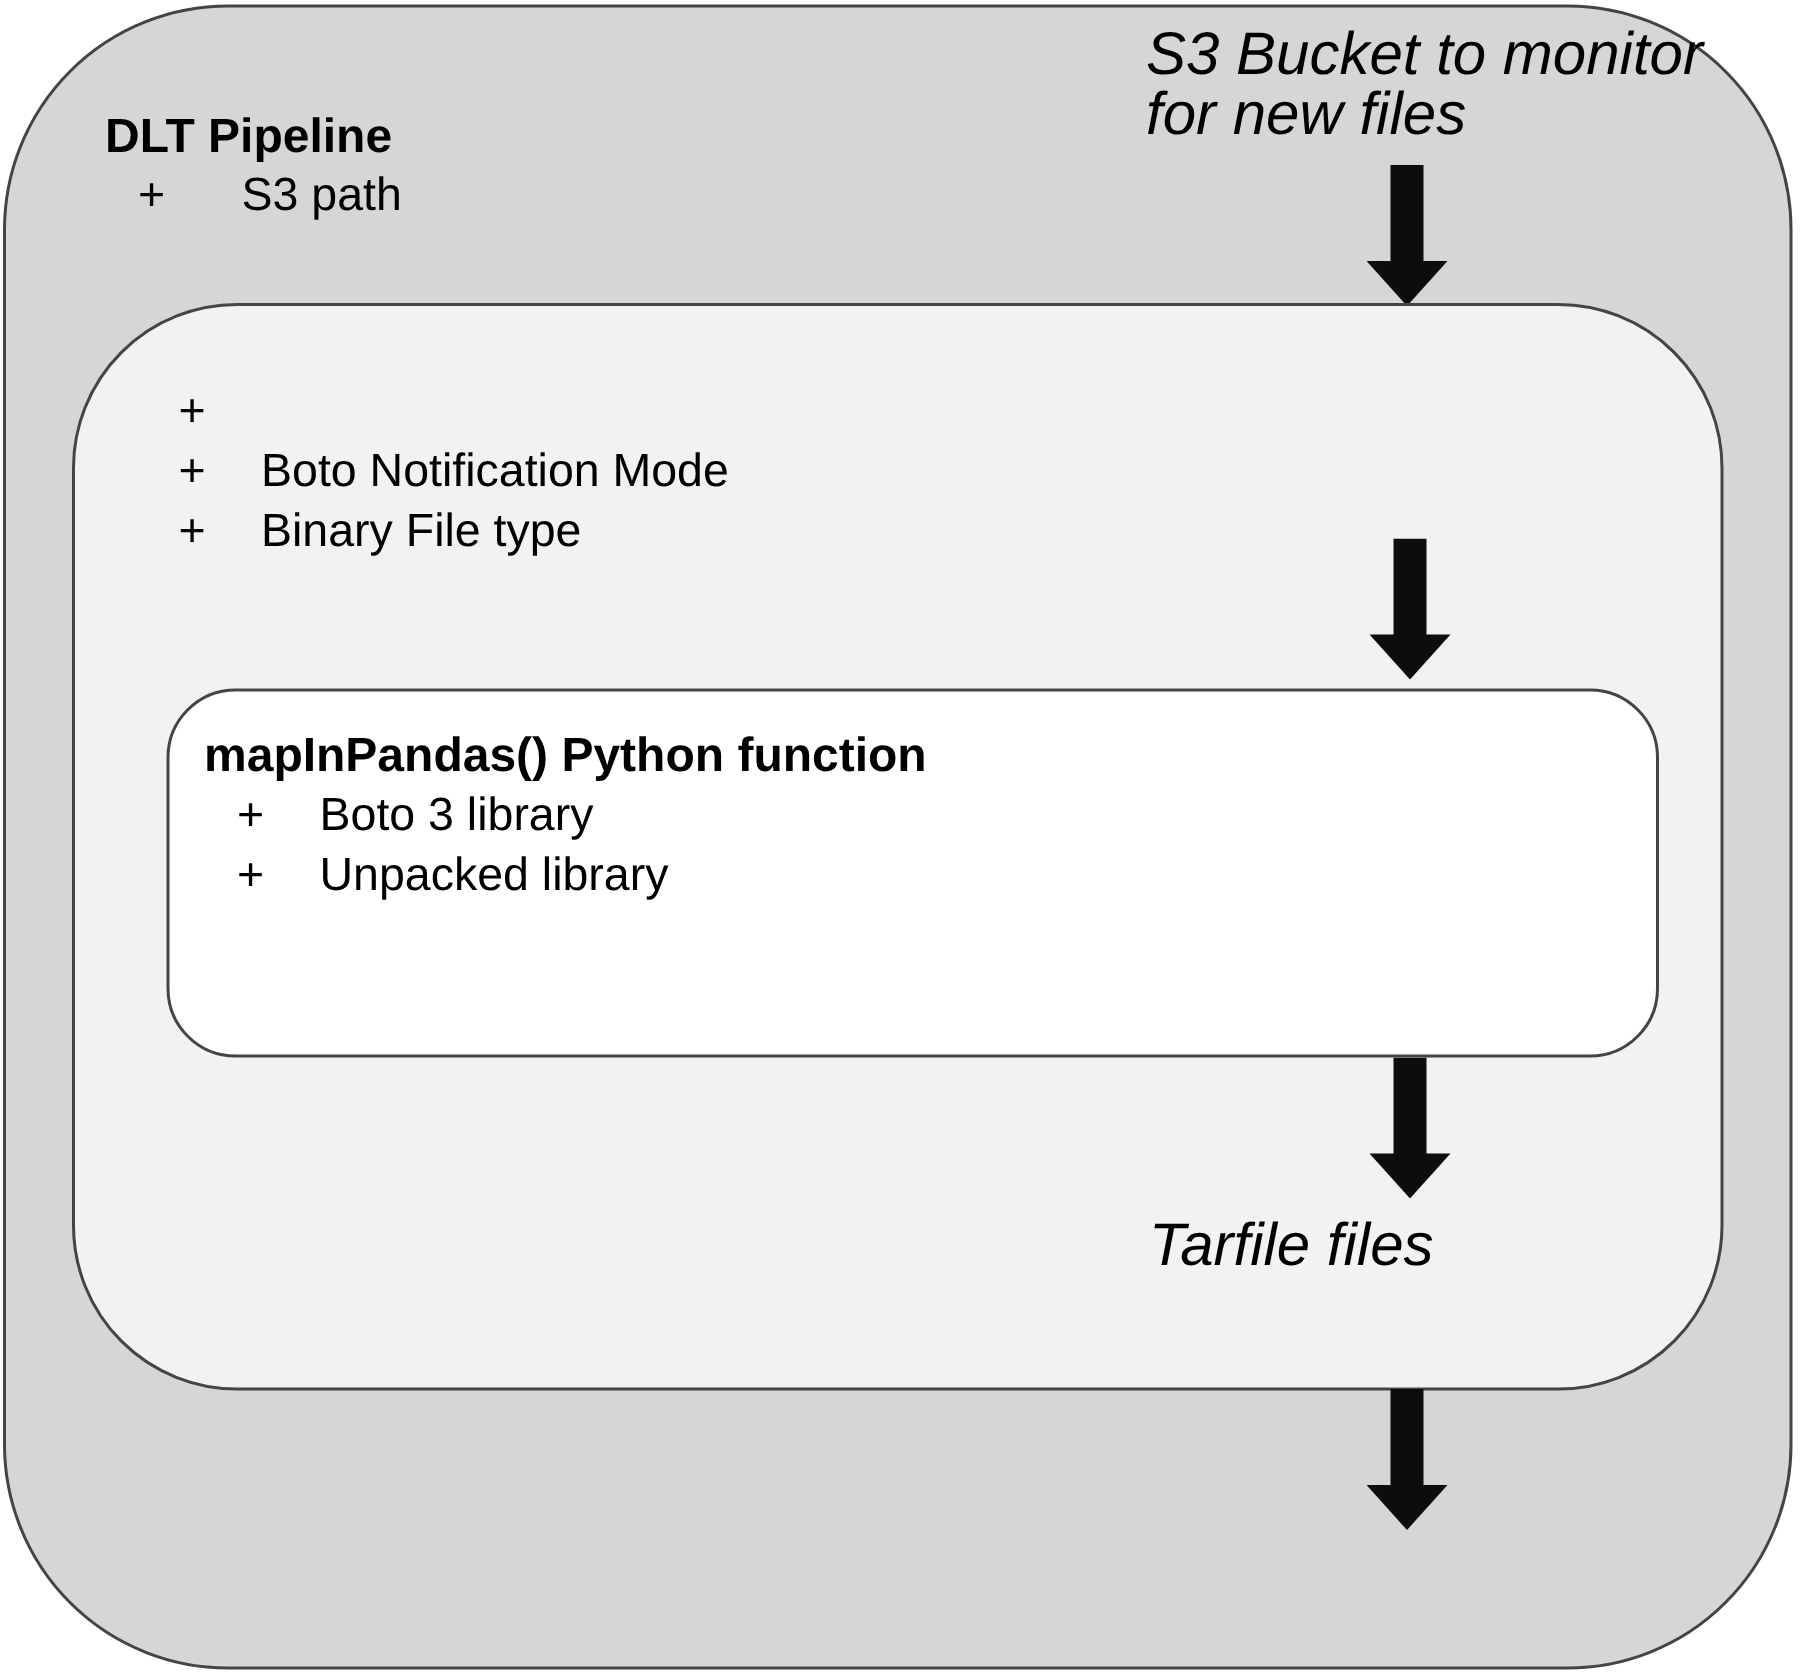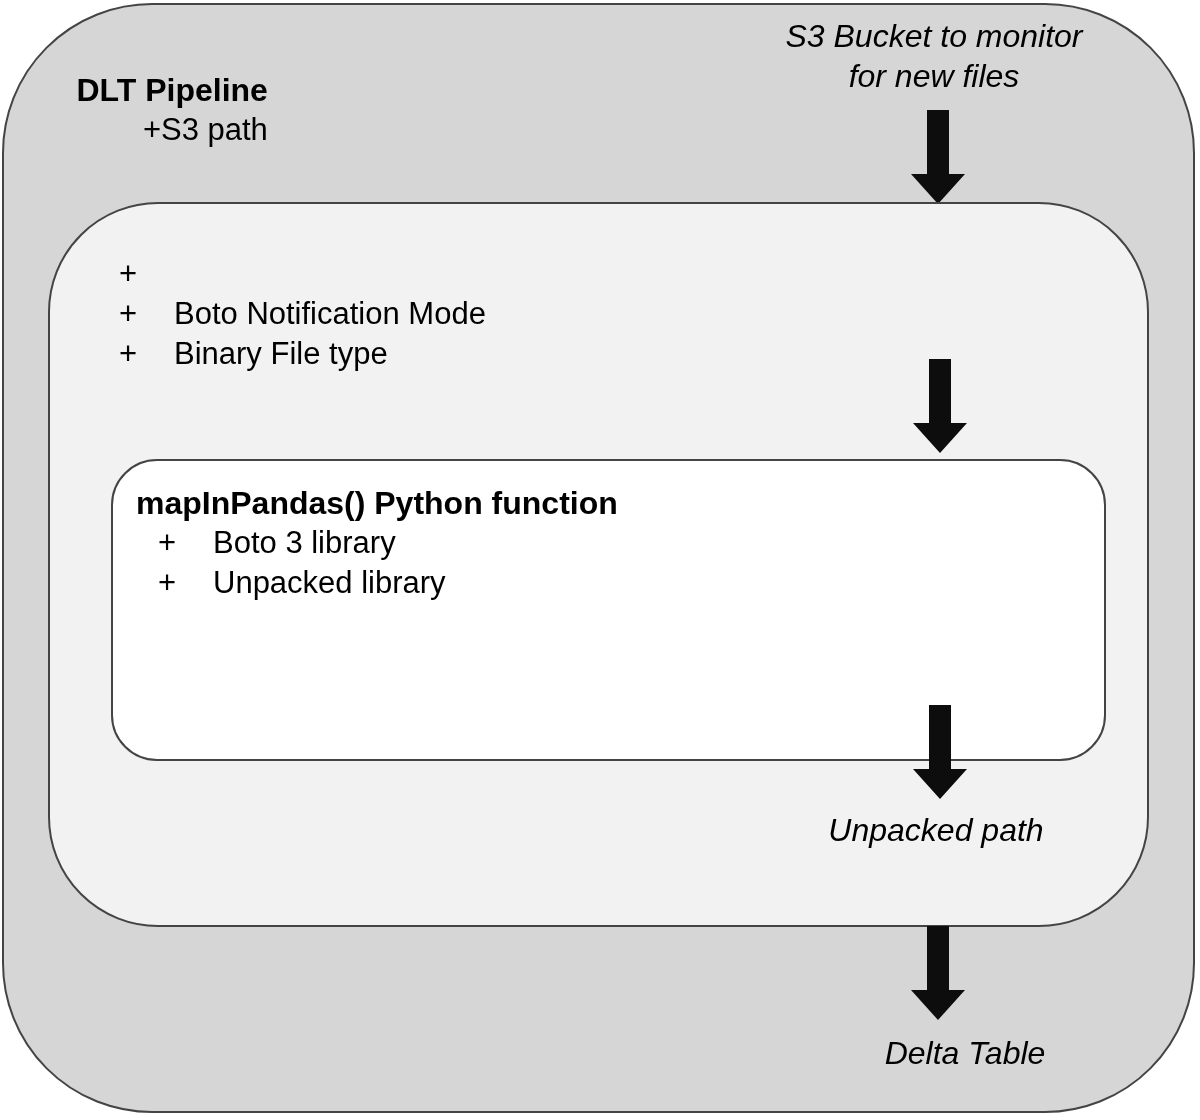--- a/index.html
+++ b/index.html
@@ -28,21 +28,21 @@
     background: var(--outer-fill, #d6d6d6);
   }
   .box.middle {
     left: 44px; top: 197px;
     width: 1101px; height: 725px;
     border-radius: 110px;
     background: var(--middle-fill, #f2f2f2);
   }
   .box.inner {
     left: 61px; top: 255px;
-    width: 995px; height: 302px;
+    width: 995px; height: 246px;
     border-radius: 46px;
     background: var(--inner-fill, #ffffff);
   }
   .textblock {
     position: absolute;
     font-size: 31px;
     line-height: 40px;
     white-space: nowrap;
   }
   .textblock .heading {
@@ -56,42 +56,42 @@
   .listrow .plus {
     display: inline-block;
     margin-left: 22px;
     width: 55px;
     flex: 0 0 auto;
   }
   .listrow.wide-tab .plus { width: 69px; }
   .caption {
     position: absolute;
     width: 340px;
-    font-size: 32px;
+    font-size: 40px;
     font-style: italic;
     line-height: 40px;
-    text-align: center;
+    text-align: left;
     white-space: nowrap;
   }
   .arrow {
     position: absolute;
     width: 54px;
     height: 94px;
   }
   .arrow svg { display: block; }
   .arrow path { fill: var(--arrow, #0d0d0d); }
 </style>
 </head>
 <body>
 
 <div class="canvas">
 
   <div class="box outer">
 
-    <div class="textblock" style="left:66px; top:65px;text-align:right;">
+    <div class="textblock" style="left:66px; top:65px;">
       <div class="heading">DLT Pipeline</div>
       <div class="listrow wide-tab">
         <span class="plus">+</span>
         <span>S3 path</span>
       </div>
     </div>
 
     <div class="caption" style="left:760px; top:11px;">
       <div>S3 Bucket to monitor</div>
       <div>for new files</div>
@@ -140,29 +140,26 @@
         </div>
       </div>
 
       <div class="arrow" style="left:863px; top:501px;">
         <svg width="54" height="94" viewBox="0 0 54 94">
             <path d="M16 0 h22 v64 h16 L27 94 L0 64 h16 Z"></path>
           </svg>
       </div>
 
       <div class="caption" style="left:716px; top:606px;">
-        <div>Unpacked path</div>
+        <div>Tarfile files</div>
       </div>
 
     </div>
 
     <div class="arrow" style="left:907px; top:921px;">
       <svg width="54" height="94" viewBox="0 0 54 94">
           <path d="M16 0 h22 v64 h16 L27 94 L0 64 h16 Z"></path>
         </svg>
     </div>
 
-    <div class="caption" style="left:791px; top:1028px;">
-      <div>Delta Table</div>
-    </div>
 
   </div>
 </div>
 
 </body></html>

